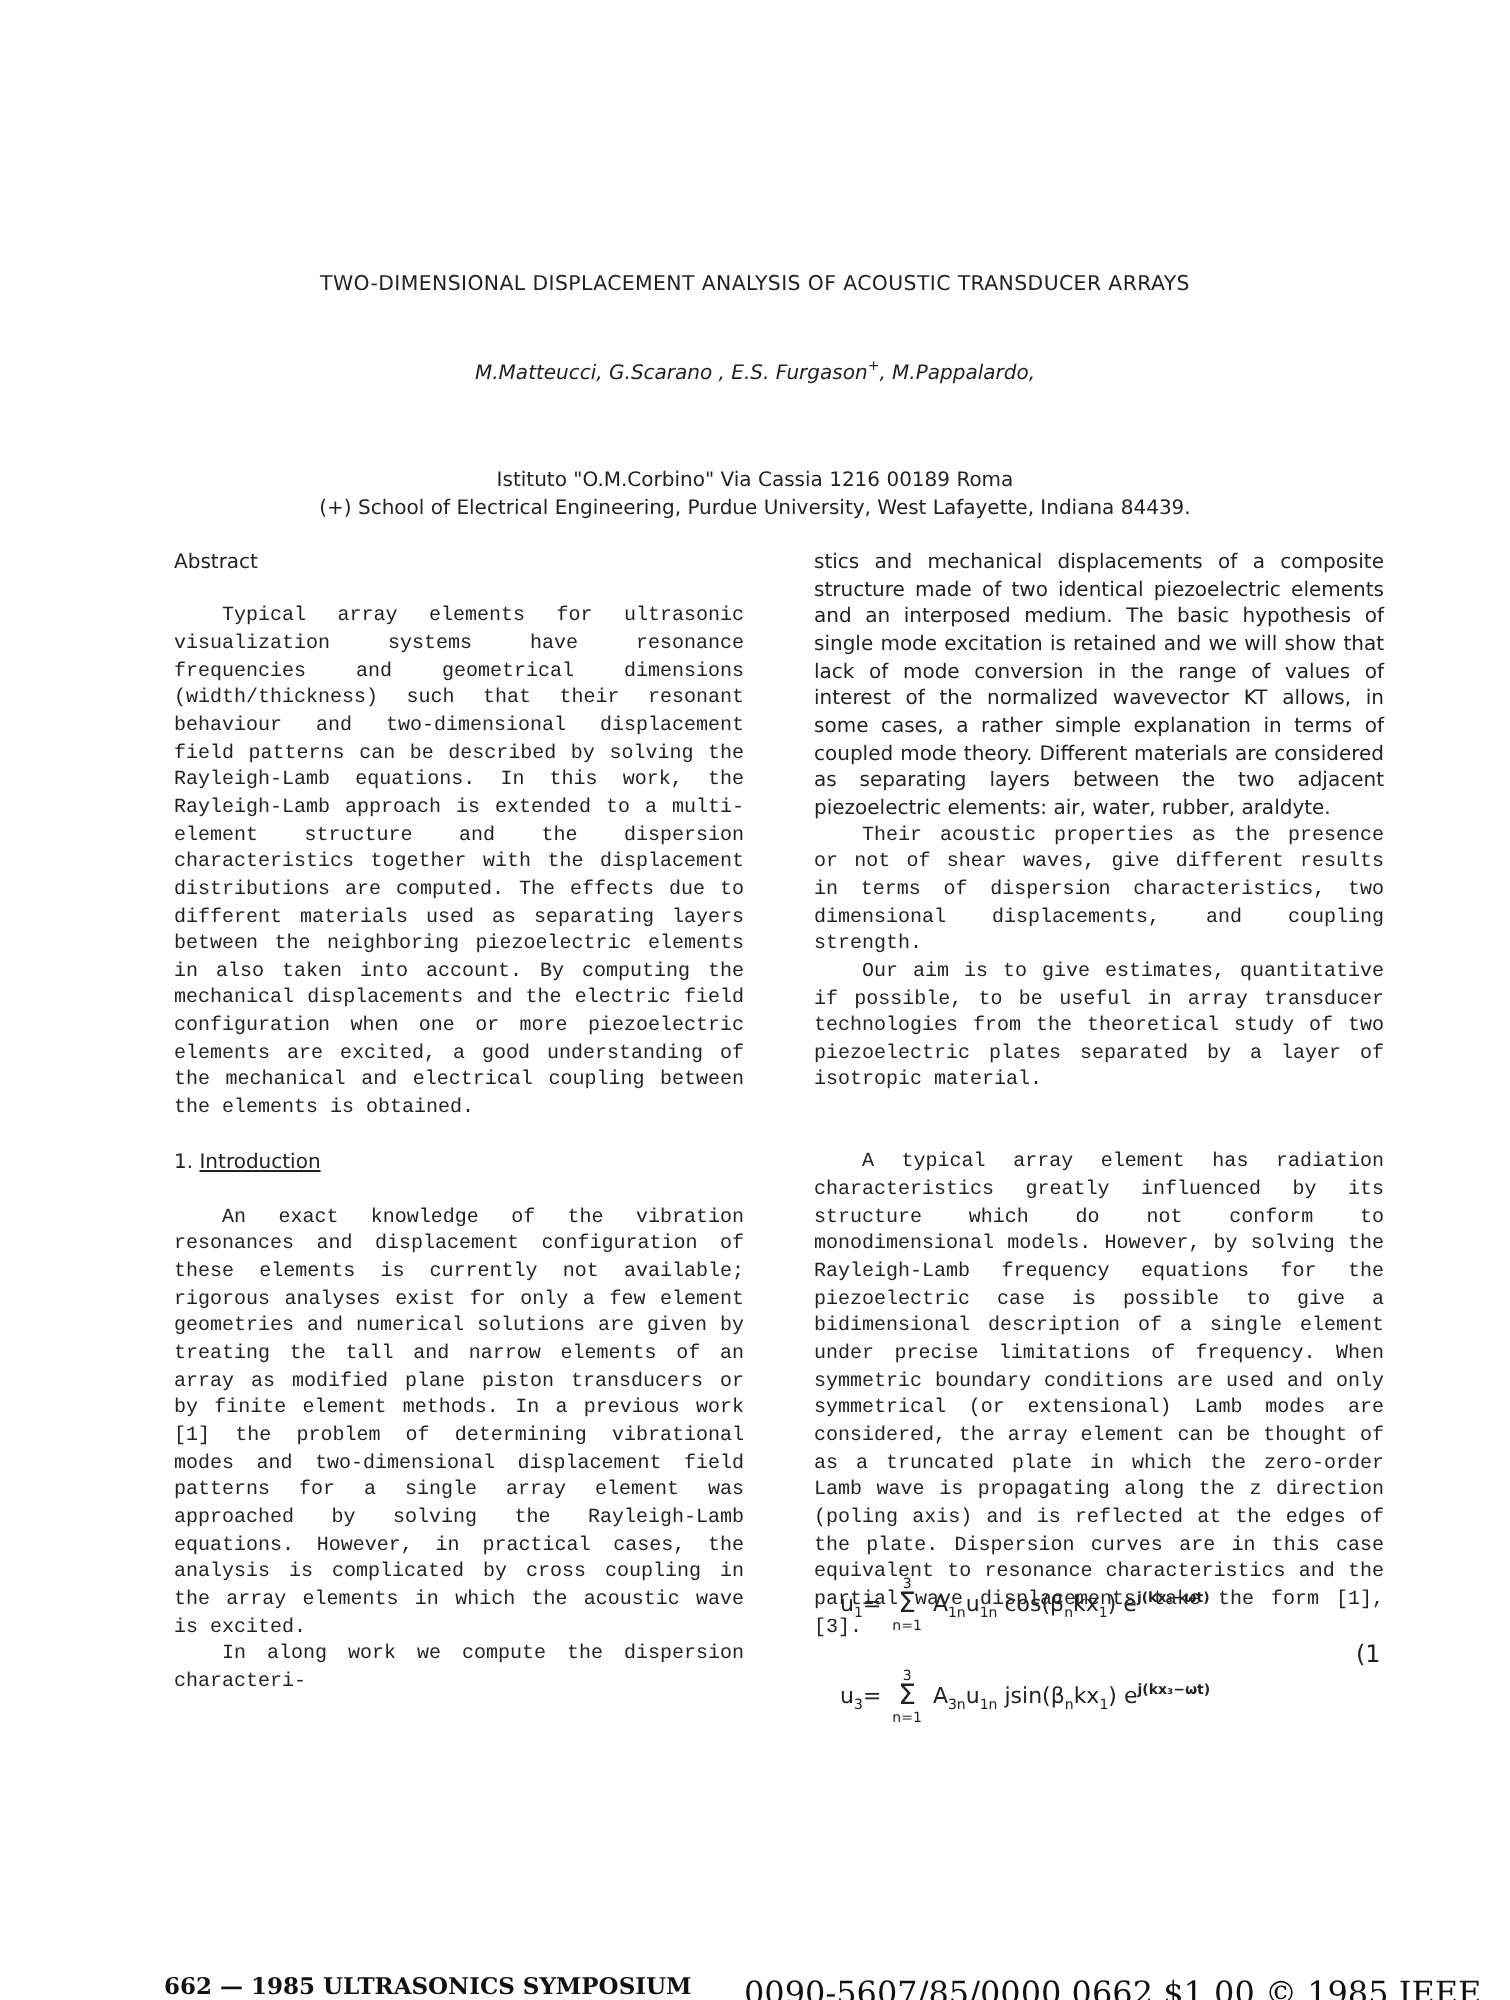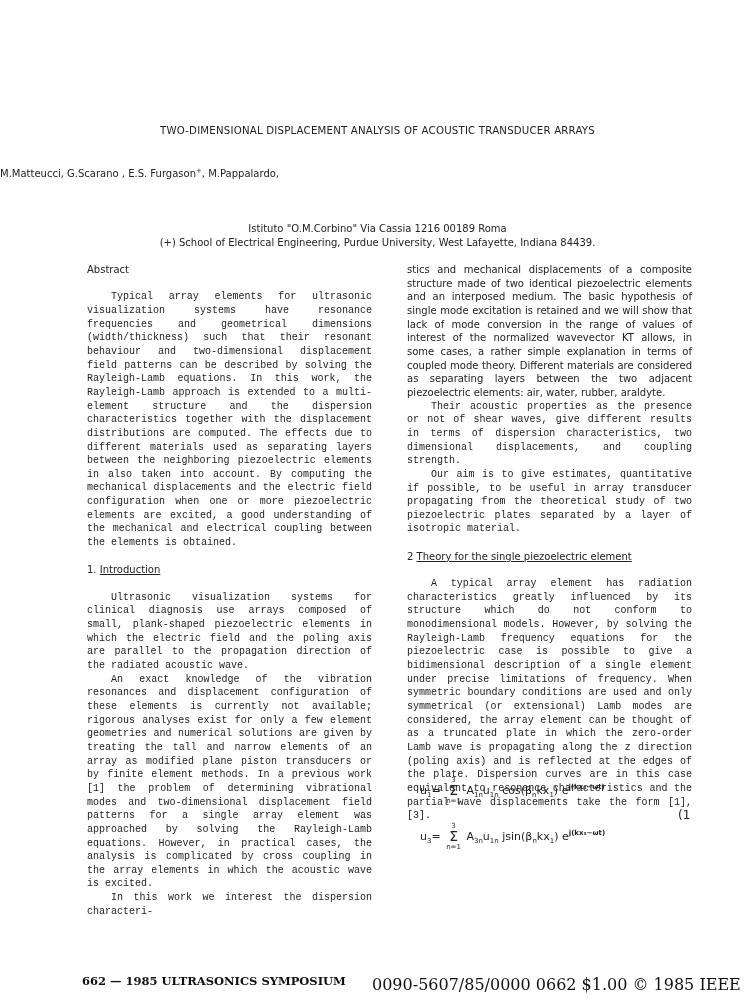--- a/index.html
+++ b/index.html
@@ -1,19 +1,19 @@
 <!DOCTYPE html>
 <html><head>
 <meta charset="utf-8">
 <style>
   html, body { margin: 0; padding: 0; background: #ffffff; }
   body { width: 755px; height: 1000px; position: relative; overflow: hidden; color: #1a1a1a; font-family: "DejaVu Sans", sans-serif; }
-  .page { position: absolute; left: 0; top: 0; width: 755px; height: 801px; }
+  .page { position: absolute; left: 0; top: 12px; width: 755px; height: 801px; }
   .title { position: absolute; top: 125px; left: 0; width: 755px; text-align: center; font-size: 10.2px; letter-spacing: 0.2px; color: #222; }
-  .authors { position: absolute; top: 167px; left: 0; width: 755px; text-align: left; font-size: 10px; color: #222; }
+  .authors { position: absolute; top: 167px; left: 0; width: 755px; text-align: center; font-size: 10px; color: #222; font-style: italic; }
   .authors sup { font-size: 7px; }
   .affil { position: absolute; left: 0; width: 755px; text-align: center; font-size: 10px; color: #222; }
   .affil1 { top: 223px; }
   .affil2 { top: 237px; }
   .col { position: absolute; font-size: 10px; line-height: 13.65px; color: #222; }
   .col-left { left: 87px; top: 263px; width: 285px; }
   .col-right { left: 407px; top: 263px; width: 285px; }
   .col p { margin: 0; text-align: justify; }
   .col p.ind { text-indent: 24px; font-family: Liberation Mono, monospace; }
   .heading { margin: 0; }
@@ -48,34 +48,29 @@
   <div class="col col-left">
     <p class="heading">Abstract</p>
     <div class="gap"></div>
     <p class="ind">Typical array elements for ultrasonic visualization systems have resonance frequencies and geometrical dimensions (width/thickness) such that their resonant behaviour and two-dimensional displacement field patterns can be described by solving the Rayleigh-Lamb equations. In this work, the Rayleigh-Lamb approach is extended to a multi-element structure and the dispersion characteristics together with the displacement distributions are computed. The effects due to different materials used as separating layers between the neighboring piezoelectric elements in also taken into account. By computing the mechanical displacements and the electric field configuration when one or more piezoelectric elements are excited, a good understanding of the mechanical and electrical coupling between the elements is obtained.</p>
     <div class="gap"></div>
     <p class="heading">
       <span>1.</span>
       <u>Introduction</u>
     </p>
     <div class="gap"></div>
-    <p class="ind">Ultrasonic visualization systems for clinical diagnosis use arrays composed of small, plank-shaped piezoelectric elements in which the electric field and the poling axis are parallel to the propagation direction of the radiated acoustic wave.</p>
     <p class="ind">An exact knowledge of the vibration resonances and displacement configuration of these elements is currently not available; rigorous analyses exist for only a few element geometries and numerical solutions are given by treating the tall and narrow elements of an array as modified plane piston transducers or by finite element methods. In a previous work [1] the problem of determining vibrational modes and two-dimensional displacement field patterns for a single array element was approached by solving the Rayleigh-Lamb equations. However, in practical cases, the analysis is complicated by cross coupling in the array elements in which the acoustic wave is excited.</p>
-    <p class="ind">In this work we interest the dispersion characteri-</p>
+    <p class="ind">In along work we compute the dispersion characteri-</p>
   </div>
 
   <div class="col col-right">
     <p>stics and mechanical displacements of a composite structure made of two identical piezoelectric elements and an interposed medium. The basic hypothesis of single mode excitation is retained and we will show that lack of mode conversion in the range of values of interest of the normalized wavevector KT allows, in some cases, a rather simple explanation in terms of coupled mode theory. Different materials are considered as separating layers between the two adjacent piezoelectric elements: air, water, rubber, araldyte.</p>
     <p class="ind">Their acoustic properties as the presence or not of shear waves, give different results in terms of dispersion characteristics, two dimensional displacements, and coupling strength.</p>
-    <p class="ind">Our aim is to give estimates, quantitative if possible, to be useful in array transducer propagating from the theoretical study of two piezoelectric plates separated by a layer of isotropic material.</p>
+    <p class="ind">Our aim is to give estimates, quantitative if possible, to be useful in array transducer technologies from the theoretical study of two piezoelectric plates separated by a layer of isotropic material.</p>
     <div class="gap"></div>
-    <p class="heading">
-      <span>2</span>
-      <u>Theory for the single piezoelectric element</u>
-    </p>
     <div class="gap"></div>
     <p class="ind">A typical array element has radiation characteristics greatly influenced by its structure which do not conform to monodimensional models. However, by solving the Rayleigh-Lamb frequency equations for the piezoelectric case is possible to give a bidimensional description of a single element under precise limitations of frequency. When symmetric boundary conditions are used and only symmetrical (or extensional) Lamb modes are considered, the array element can be thought of as a truncated plate in which the zero-order Lamb wave is propagating along the z direction (poling axis) and is reflected at the edges of the plate. Dispersion curves are in this case equivalent to resonance characteristics and the partial wave displacements take the form [1], [3].</p>
   </div>
 
   <div class="eq eq1">
     <span>u</span><sub>1</sub>=
     <span class="sum"><span>3</span><span class="sig">Σ</span><span>n=1</span></span>
     <span>A</span><sub>1n</sub><span>u</span><sub>1n</sub>
     <span>cos(β</span><sub>n</sub><span>kx</span><sub>1</sub>)
     <span>e</span><sup>j(kx₃−ωt)</sup>

